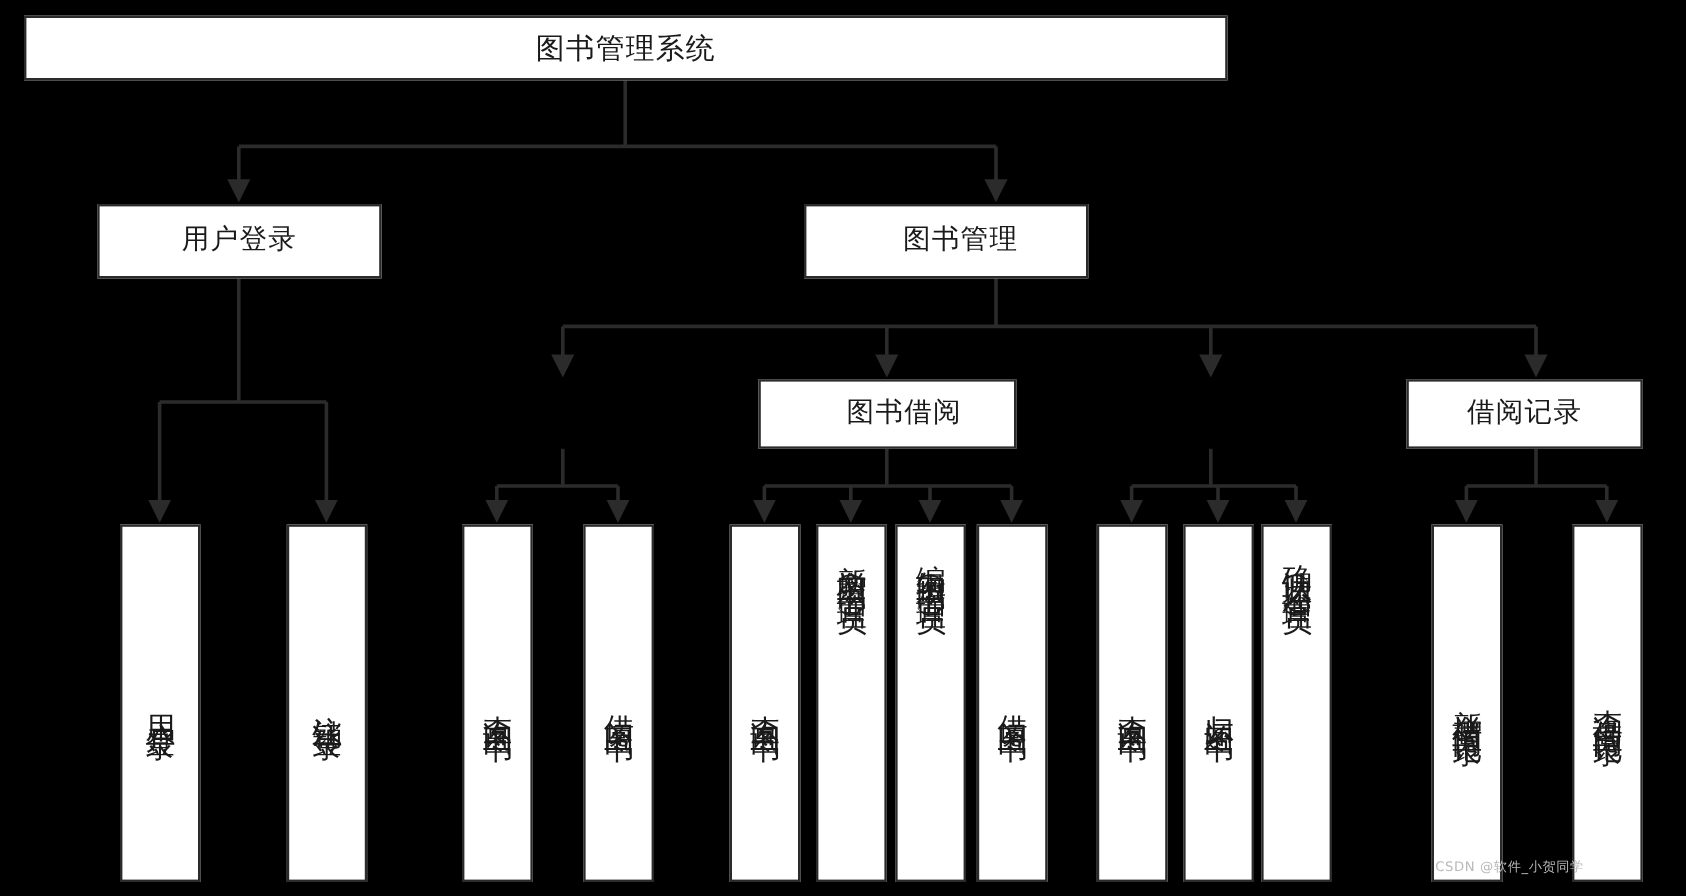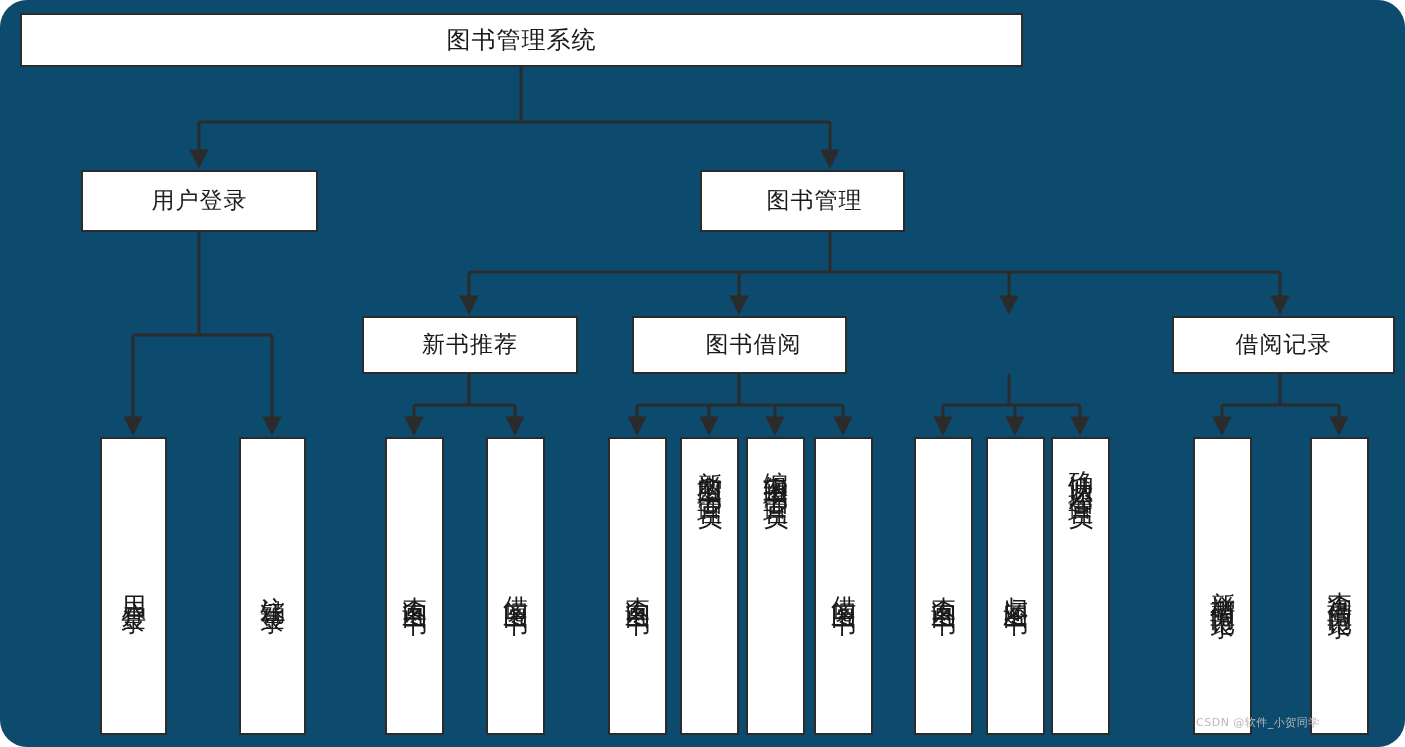--- a/index.html
+++ b/index.html
@@ -6,23 +6,22 @@
   html,body{margin:0;padding:0;background:#ffffff;}
   body{
     font-family:"DejaVu Sans","Liberation Sans",sans-serif;
     color:#1a1a1a;
     -webkit-font-smoothing:antialiased;
   }
   #canvas{
     position:relative;
     width:1405px;
     height:747px;
-    background:#0c4a6e;
+    background:#000000;
     overflow:hidden;
-    border-radius:27px;
   }
   #edges{
     position:absolute;
     left:0;top:0;
     width:1405px;height:747px;
     pointer-events:none;
   }
   .node{
     position:absolute;
     box-sizing:border-box;
@@ -132,31 +131,28 @@
     </g>
   </svg>
 
   <div class="node horiz root" style="left:20px;top:13px;width:1003px;height:54px;">
     <span class="label">图书管理系统</span>
   </div>
 
   <div class="node horiz" style="left:81px;top:170px;width:237px;height:62px;">
     <span class="label">用户登录</span>
   </div>
-  <div class="node horiz" style="left:700px;top:170px;width:205px;height:62px;padding-left:24px;">
+  <div class="node horiz" style="left:670px;top:170px;width:237px;height:62px;padding-left:24px;">
     <span class="label">图书管理</span>
   </div>
 
-  <div class="node horiz" style="left:362px;top:316px;width:216px;height:58px;">
-    <span class="label">新书推荐</span>
-  </div>
   <div class="node horiz" style="left:632px;top:316px;width:215px;height:58px;padding-left:28px;">
     <span class="label">图书借阅</span>
   </div>
-  <div class="node horiz" style="left:1172px;top:316px;width:223px;height:58px;">
+  <div class="node horiz" style="left:1172px;top:316px;width:197px;height:58px;">
     <span class="label">借阅记录</span>
   </div>
 
   <div class="node vert centerv" style="left:100px;top:437px;width:67px;height:298px;">
     <span class="label">用户登录</span>
   </div>
   <div class="node vert centerv" style="left:239px;top:437px;width:67px;height:298px;">
     <span class="label">注销登录</span>
   </div>
 

